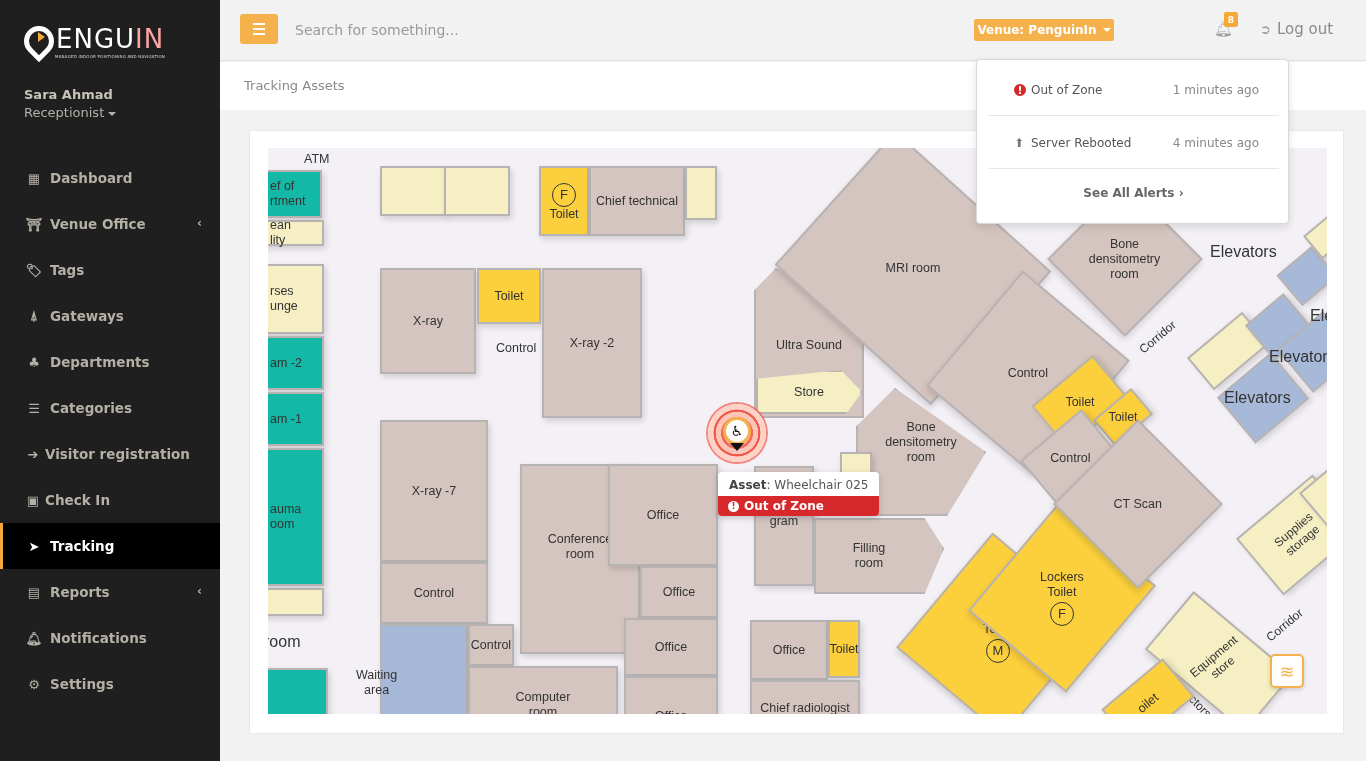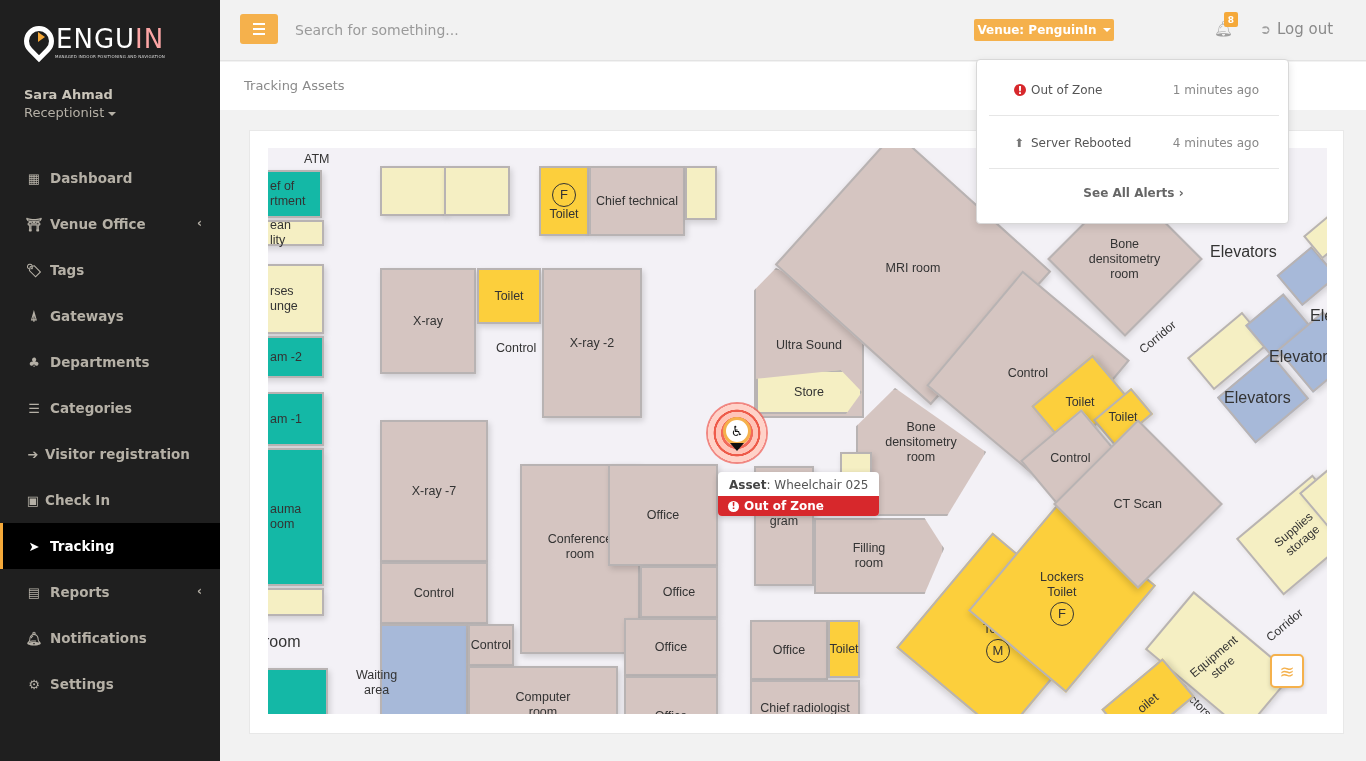--- a/index.html
+++ b/index.html
@@ -176,21 +176,21 @@
     </div>
   <div class="maplabel" style="left:36px;top:4px">ATM</div>
   <div class="room yel" style="left:-10px;top:72px;width:66px;height:26px;justify-content:flex-start;text-align:left;padding-left:10px">
       <span style="white-space:pre">ean
 lity</span>
     </div>
   <div class="room yel" style="left:-10px;top:116px;width:66px;height:70px;justify-content:flex-start;text-align:left;padding-left:10px">
       <span style="white-space:pre">rses
 unge</span>
     </div>
-  <div class="room blue" style="left:-10px;top:188px;width:66px;height:42px;justify-content:flex-start;padding-left:10px">
+  <div class="room blue" style="left:-10px;top:188px;width:66px;height:54px;justify-content:flex-start;padding-left:10px">
       <span>am -2</span>
     </div>
   <div class="room blue" style="left:-10px;top:244px;width:66px;height:54px;justify-content:flex-start;padding-left:10px">
       <span>am -1</span>
     </div>
   <div class="room blue" style="left:-10px;top:300px;width:66px;height:138px;justify-content:flex-start;text-align:left;padding-left:10px">
       <span style="white-space:pre">auma
 oom</span>
     </div>
   <div class="room yel" style="left:-10px;top:440px;width:66px;height:28px"></div>

